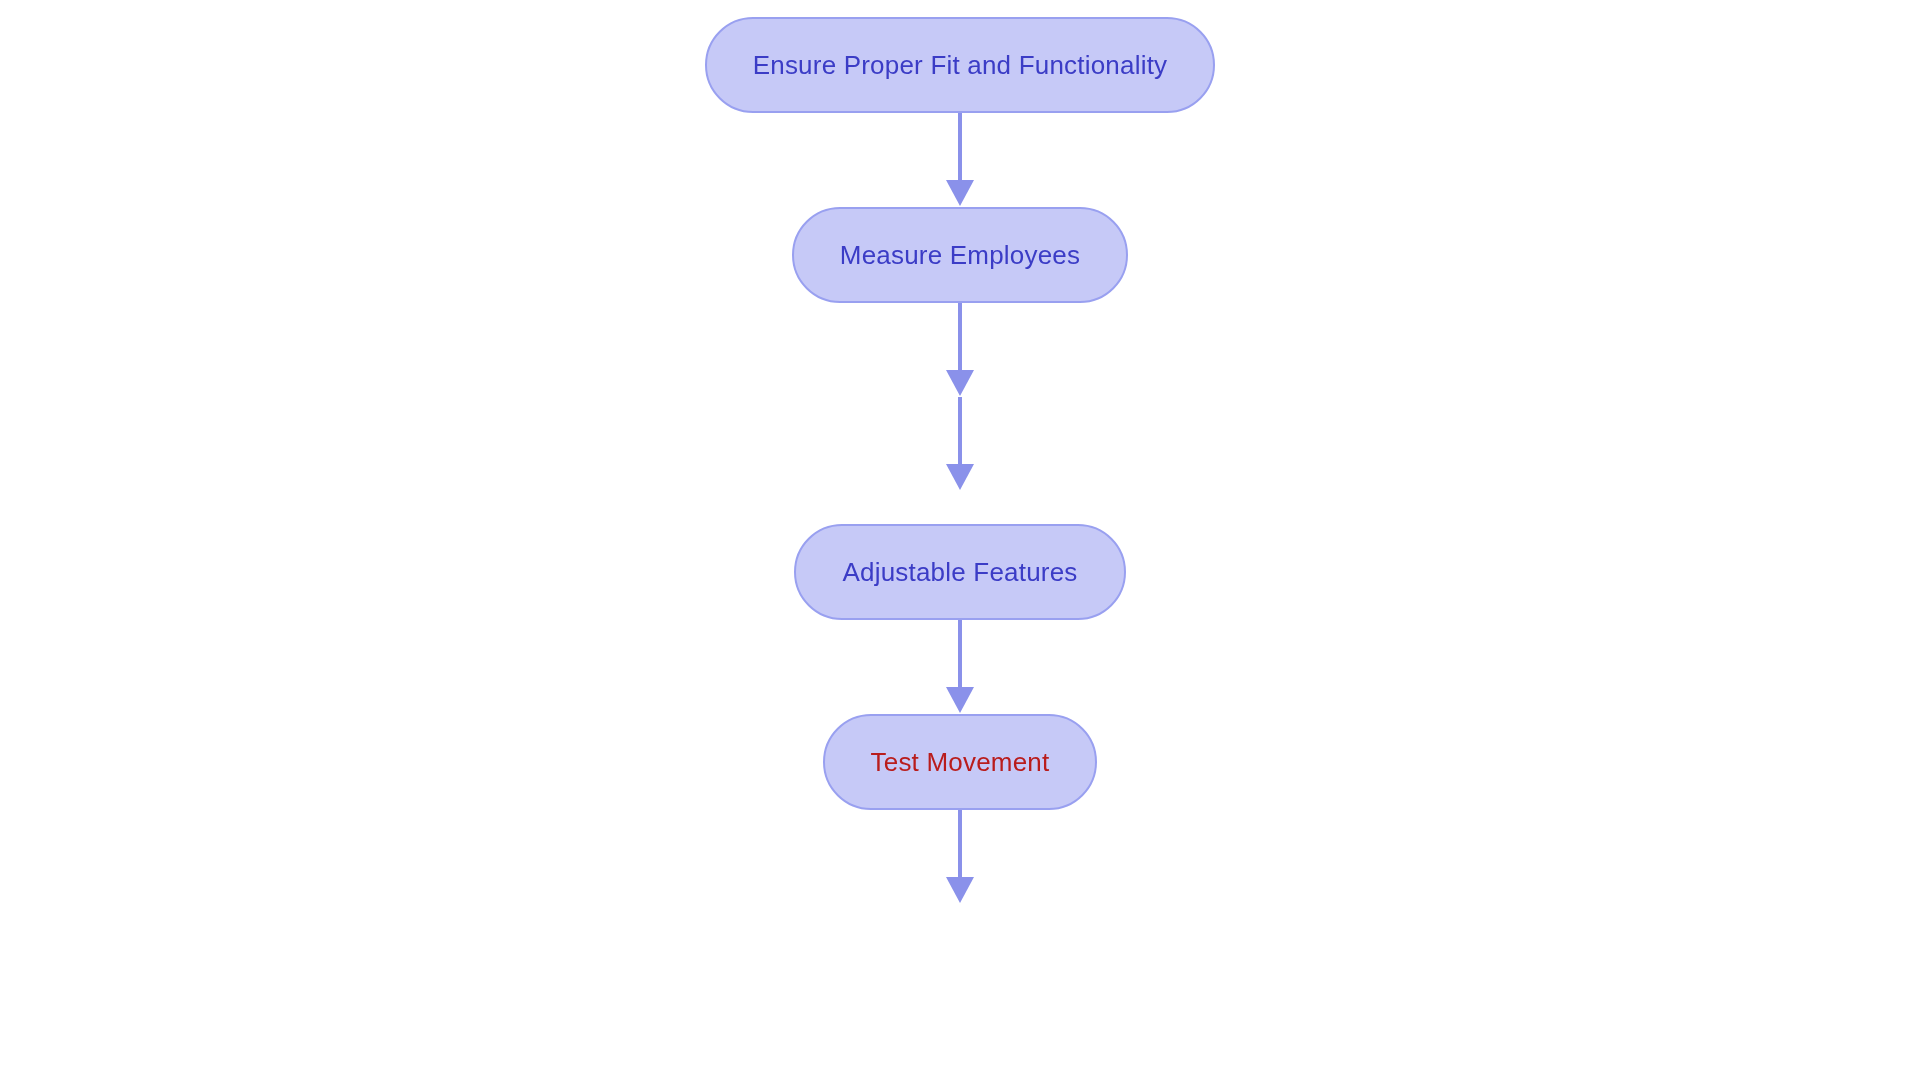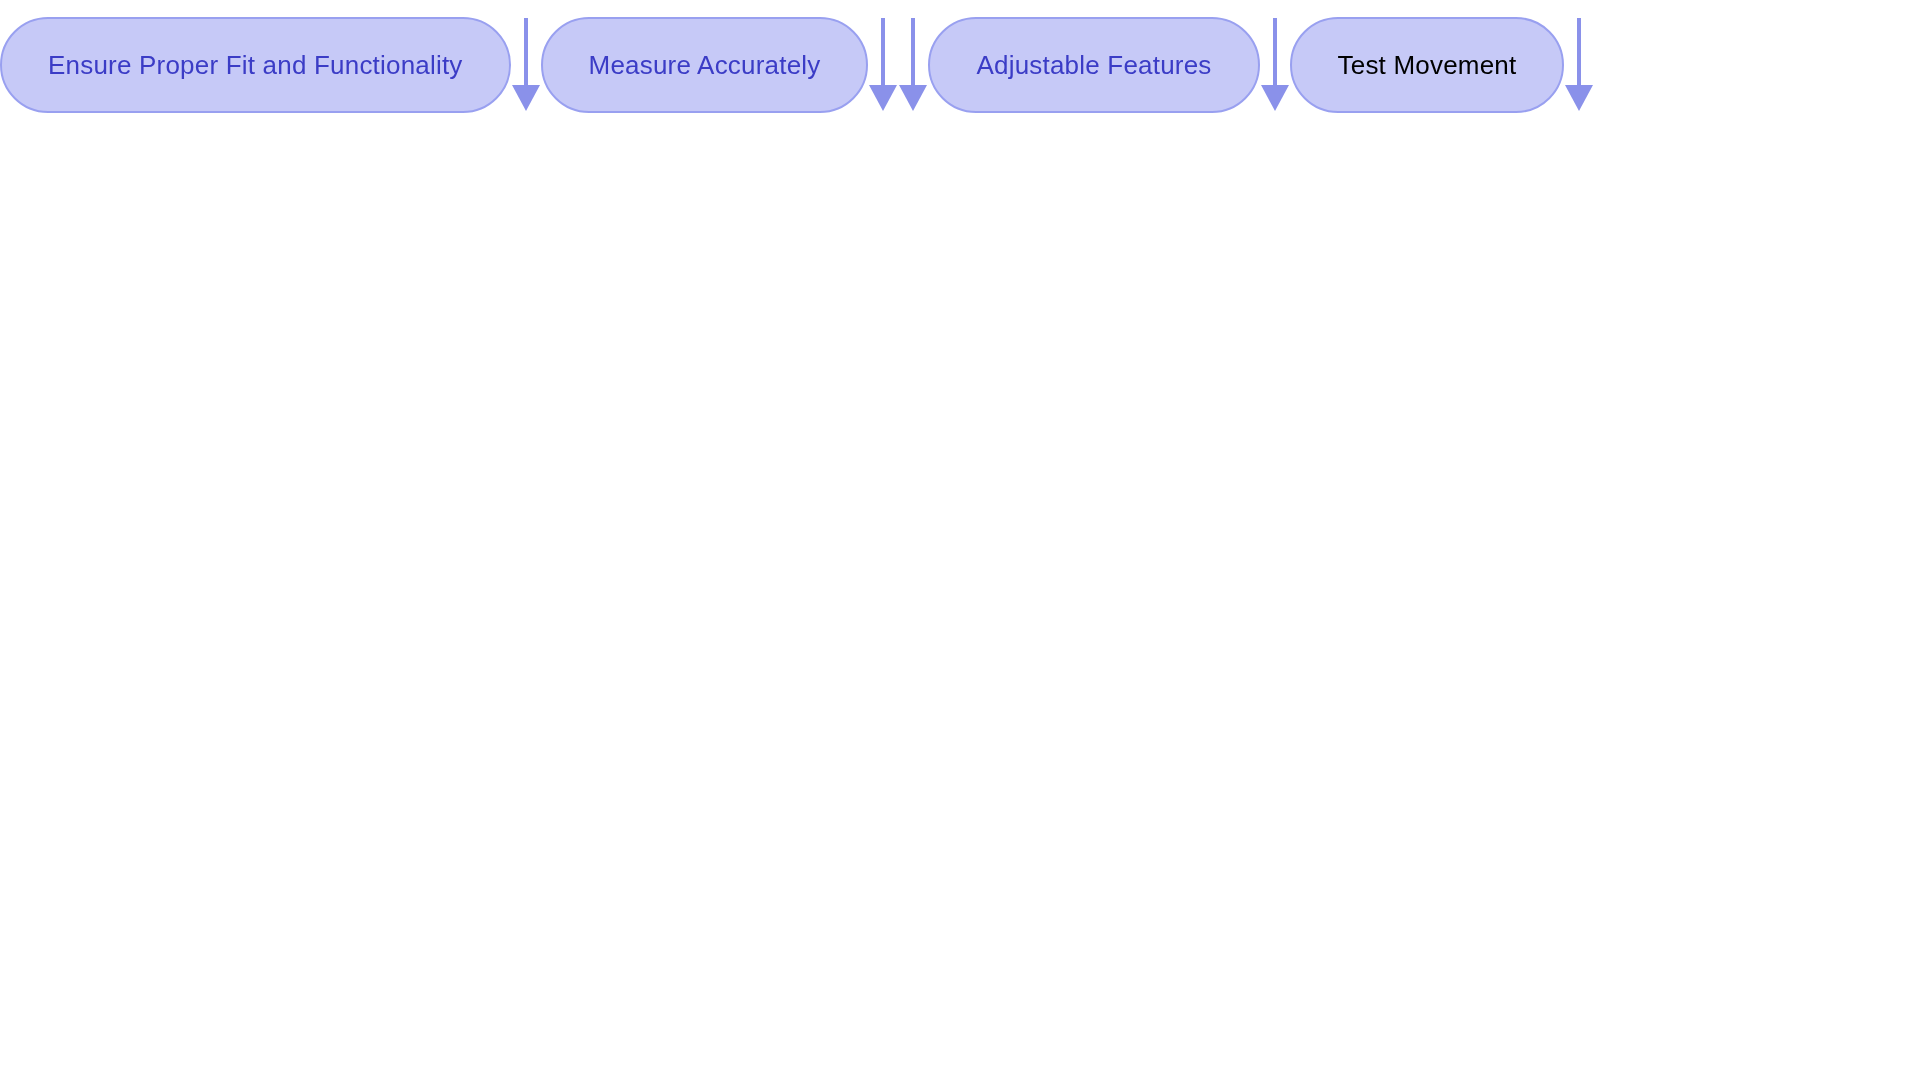--- a/index.html
+++ b/index.html
@@ -16,21 +16,21 @@
     width: 1920px;
     height: 1083px;
     background: #ffffff;
   }
   .flow-column {
     position: absolute;
     left: 0;
     top: 17px;
     width: 1920px;
     display: flex;
-    flex-direction: row;
+    flex-direction: column;
     align-items: center;
   }
   .flow-node {
     box-sizing: border-box;
     height: 96px;
     min-width: 250px;
     padding: 0 46px;
     border-radius: 48px;
     background: #c6c9f7;
     border: 2px solid #99a0f0;
@@ -53,33 +53,33 @@
 </head>
 <body>
 
 <div class="canvas">
   <div class="flow-column" id="flow-column">
       <div class="flow-node" style="background: rgb(198, 201, 247); border-color: rgb(153, 160, 240); color: rgb(59, 60, 198);">Ensure Proper Fit and Functionality</div>
       <svg class="flow-arrow" viewBox="0 0 30 94">
         <line x1="15" y1="0" x2="15" y2="72" stroke="#8a91ea" stroke-width="4"></line>
         <polygon points="1,67 29,67 15,93" fill="#8a91ea"></polygon>
       </svg>
-      <div class="flow-node" style="background: rgb(198, 201, 247); border-color: rgb(153, 160, 240); color: rgb(59, 60, 198);">Measure Accurately</div>
+      <div class="flow-node" style="background: rgb(198, 201, 247); border-color: rgb(153, 160, 240); color: rgb(59, 60, 198);">Measure Employees</div>
       <svg class="flow-arrow" viewBox="0 0 30 94">
         <line x1="15" y1="0" x2="15" y2="72" stroke="#8a91ea" stroke-width="4"></line>
         <polygon points="1,67 29,67 15,93" fill="#8a91ea"></polygon>
       </svg>
       <svg class="flow-arrow" viewBox="0 0 30 94">
         <line x1="15" y1="0" x2="15" y2="72" stroke="#8a91ea" stroke-width="4"></line>
         <polygon points="1,67 29,67 15,93" fill="#8a91ea"></polygon>
       </svg>
-      <div class="flow-node" style="background: rgb(198, 201, 247); border-color: rgb(153, 160, 240); color: rgb(59, 60, 198);">Adjustable Features</div>
+      <div class="flow-node" style="background: rgb(198, 201, 247); border-color: rgb(153, 160, 240); color: rgb(59, 60, 198); margin-top: 33px;">Adjustable Features</div>
       <svg class="flow-arrow" viewBox="0 0 30 94">
         <line x1="15" y1="0" x2="15" y2="72" stroke="#8a91ea" stroke-width="4"></line>
         <polygon points="1,67 29,67 15,93" fill="#8a91ea"></polygon>
       </svg>
-      <div class="flow-node" style="background: rgb(198, 201, 247); border-color: rgb(153, 160, 240); color: #000000;">Test Movement</div>
+      <div class="flow-node" style="background: rgb(198, 201, 247); border-color: rgb(153, 160, 240); color: #b91c1c;">Test Movement</div>
       <svg class="flow-arrow" viewBox="0 0 30 94">
         <line x1="15" y1="0" x2="15" y2="72" stroke="#8a91ea" stroke-width="4"></line>
         <polygon points="1,67 29,67 15,93" fill="#8a91ea"></polygon>
       </svg>
     </div>
 </div>
 
 </body></html>

